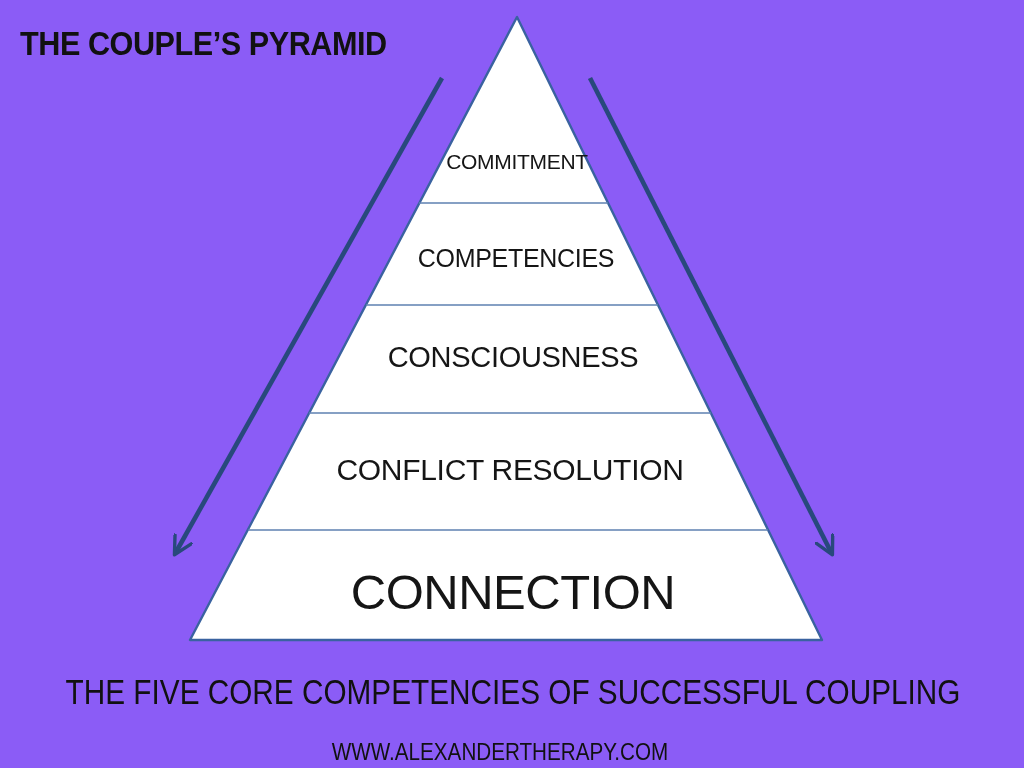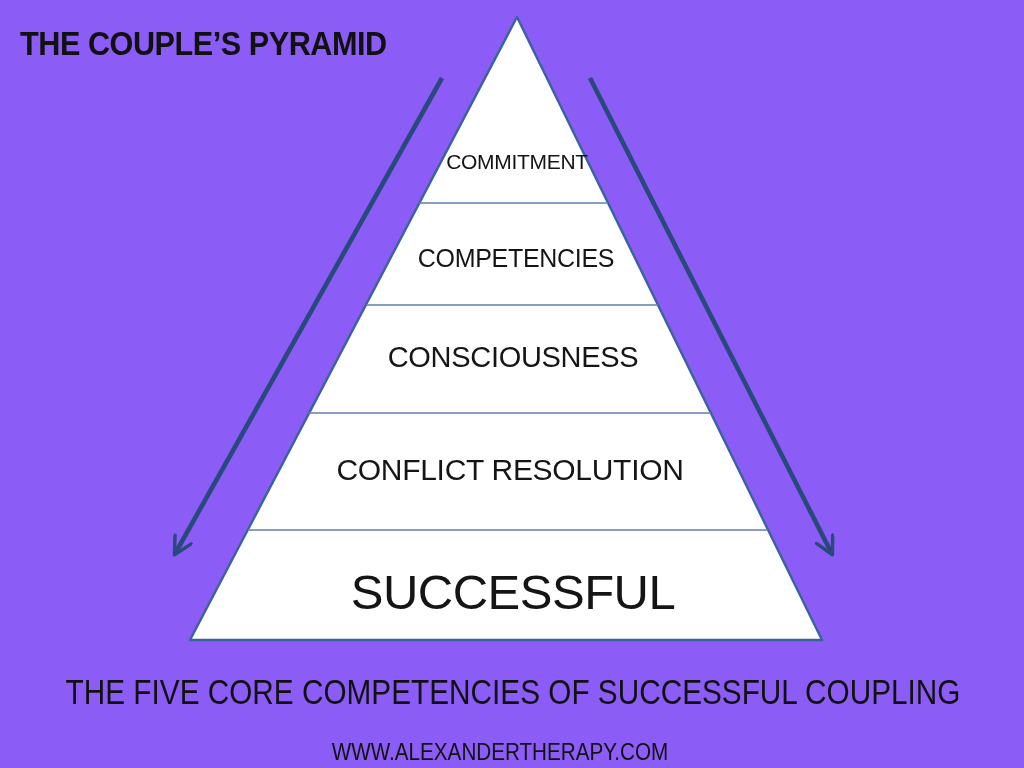--- a/index.html
+++ b/index.html
@@ -55,18 +55,18 @@
     <line x1="442" y1="78" x2="176" y2="552" stroke="#28497c" stroke-width="4.6" marker-end="url(#arrowhead)"></line>
     <line x1="590" y1="78" x2="831" y2="552" stroke="#28497c" stroke-width="4.6" marker-end="url(#arrowhead)"></line>
   </svg>
 
   <h1 class="page-title">THE COUPLE’S PYRAMID</h1>
 
   <div class="lvl lvl-1">COMMITMENT</div>
   <div class="lvl lvl-2">COMPETENCIES</div>
   <div class="lvl lvl-3">CONSCIOUSNESS</div>
   <div class="lvl lvl-4">CONFLICT RESOLUTION</div>
-  <div class="lvl lvl-5">SUCCESSFUL</div>
+  <div class="lvl lvl-5">CONNECTION</div>
 
   <div class="footer-heading">THE FIVE CORE COMPETENCIES OF SUCCESSFUL COUPLING</div>
   <div class="footer-website">WWW.ALEXANDERTHERAPY.COM</div>
 
 </div>
 
 </body></html>

